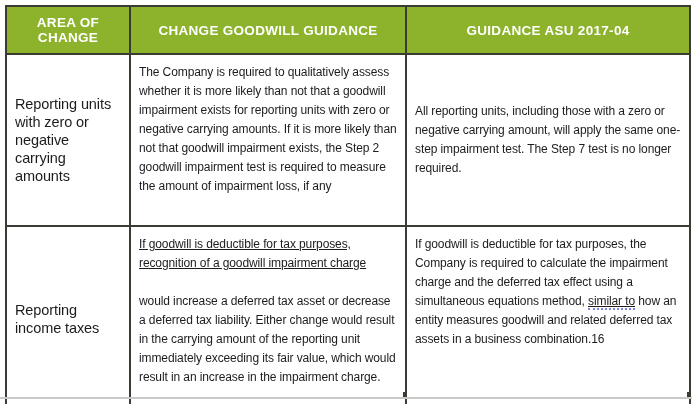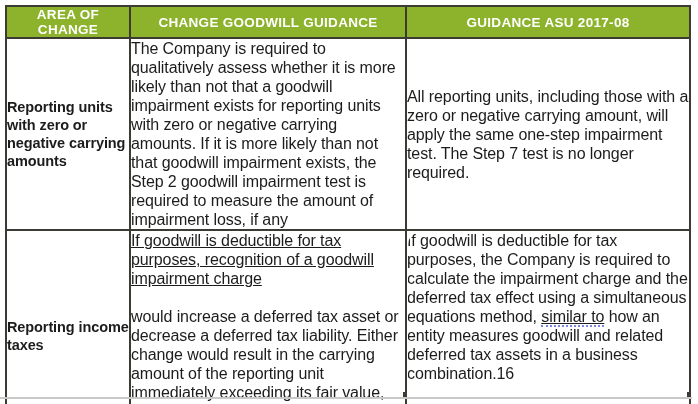--- a/index.html
+++ b/index.html
@@ -20,43 +20,43 @@
     position: absolute;
     left: 5px;
     top: 5px;
     width: 684px;
     border-collapse: collapse;
     table-layout: fixed;
   }
   table.compare th,
   table.compare td {
     border: 2px solid #3b3b33;
-    padding: 0;
+    padding: 8px;
     overflow: hidden;
   }
   th.hdr {
     background: #8CB32B;
     color: #ffffff;
     font-size: 13.5px;
     font-weight: bold;
     letter-spacing: 0.3px;
     text-align: center;
     height: 24px;
     vertical-align: middle;
   }
   td.area {
-    font-weight: bold;
+    font-weight: normal;
     font-size: 14.5px;
     line-height: 18px;
     vertical-align: middle;
     padding: 2px 2px 2px 4px;
     letter-spacing: -0.1px;
   }
   td.bodytext {
-    font-size: 16px;
+    font-size: 12px;
     line-height: 19px;
     letter-spacing: -0.1px;
     padding: 1px 2px 1px 4px;
     vertical-align: top;
     margin-top: 40px;
   }
   td.vmid { vertical-align: middle; }
   tr.row1 { height: 172px; }
   tr.row2 { height: 186px; }
   td.cut-bottom { border-bottom: 2px solid #ffffff; border-radius: 15px; }
@@ -94,21 +94,21 @@
   <table class="compare">
     <colgroup>
       <col style="width:124px">
       <col style="width:276px">
       <col style="width:284px">
     </colgroup>
     <tbody>
         <tr>
       <th class="hdr">AREA OF CHANGE</th>
       <th class="hdr">CHANGE GOODWILL GUIDANCE</th>
-      <th class="hdr">GUIDANCE ASU 2017-08</th>
+      <th class="hdr">GUIDANCE ASU 2017-04</th>
     </tr>
     <tr class="row1">
       <td class="area">Reporting units with zero or negative carrying amounts</td>
       <td class="bodytext">The Company is required to qualitatively assess whether it is more likely than not that a goodwill impairment exists for reporting units with zero or negative carrying amounts. If it is more likely than not that goodwill impairment exists, the Step 2 goodwill impairment test is required to measure the amount of impairment loss, if any</td>
       <td class="bodytext vmid">All reporting units, including those with a zero or negative carrying amount, will apply the same one-step impairment test. The Step 7 test is no longer required.</td>
     </tr>
     <tr class="row2">
       <td class="area">Reporting income taxes</td>
       <td class="bodytext">
         <div class="para-first">If goodwill is deductible for tax purposes, recognition of a goodwill impairment charge</div>

